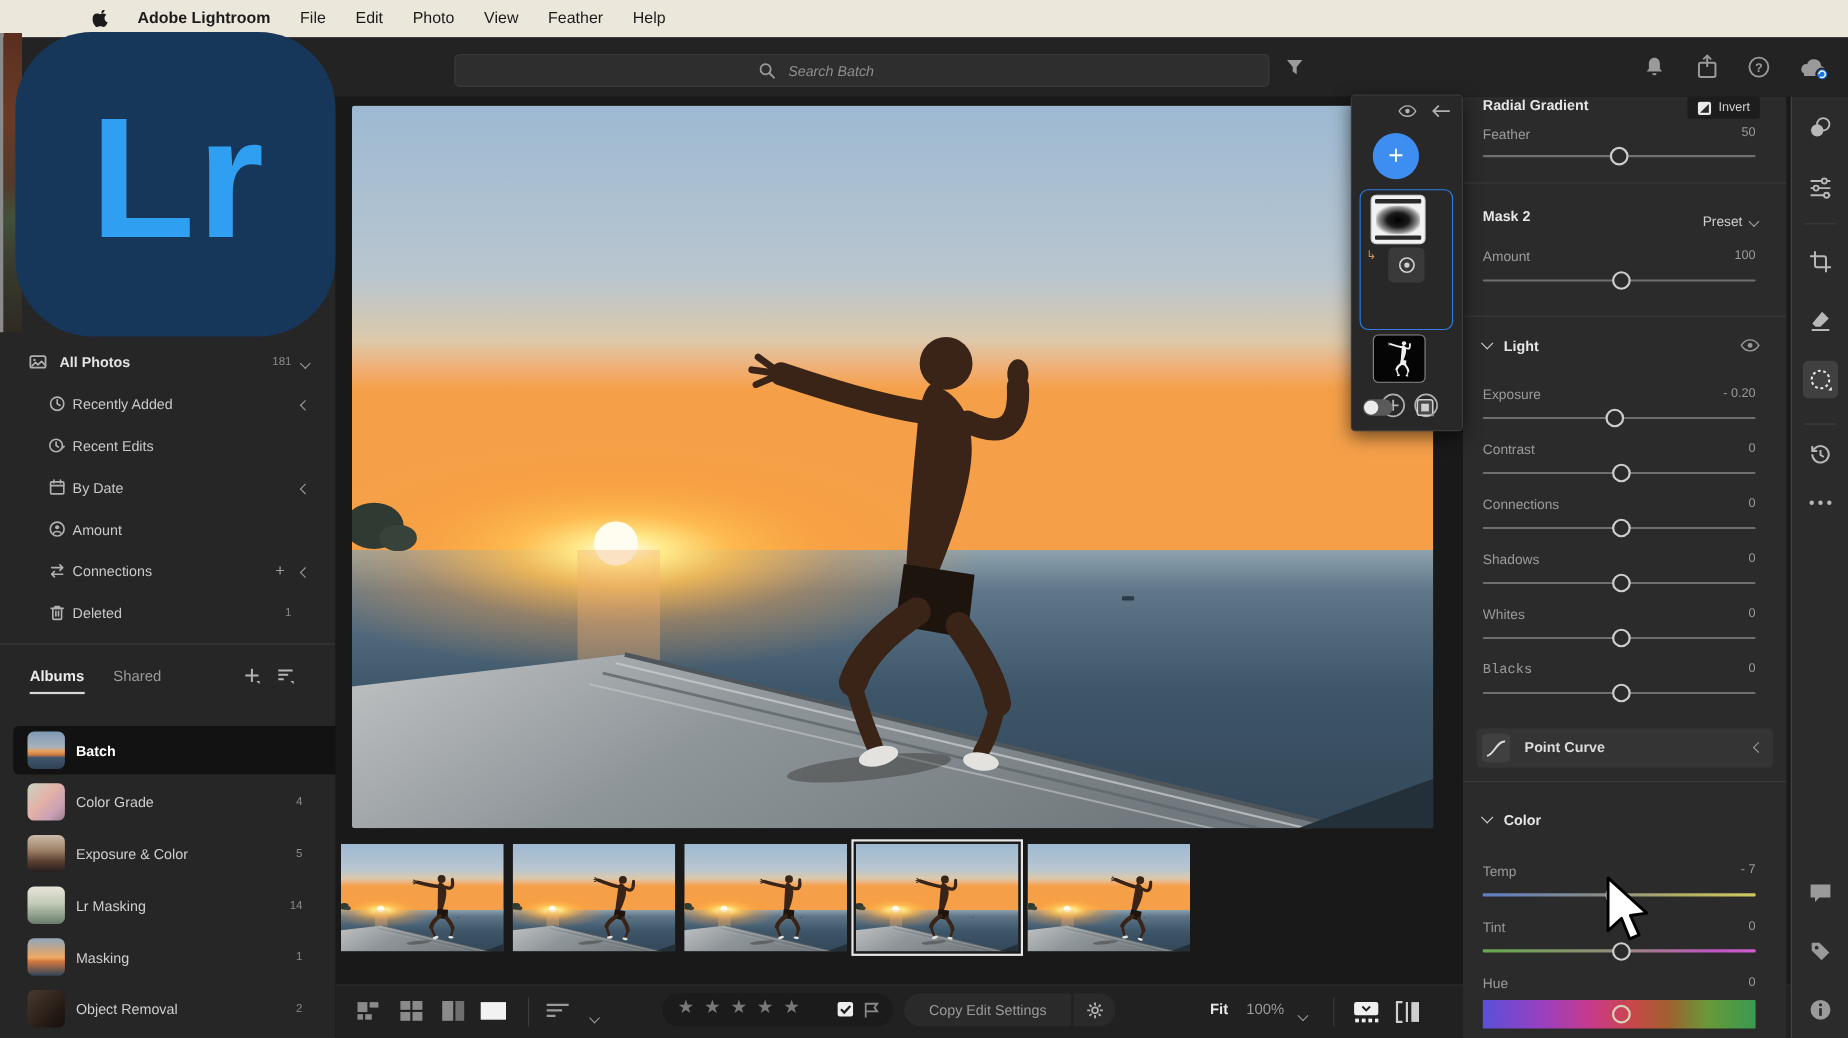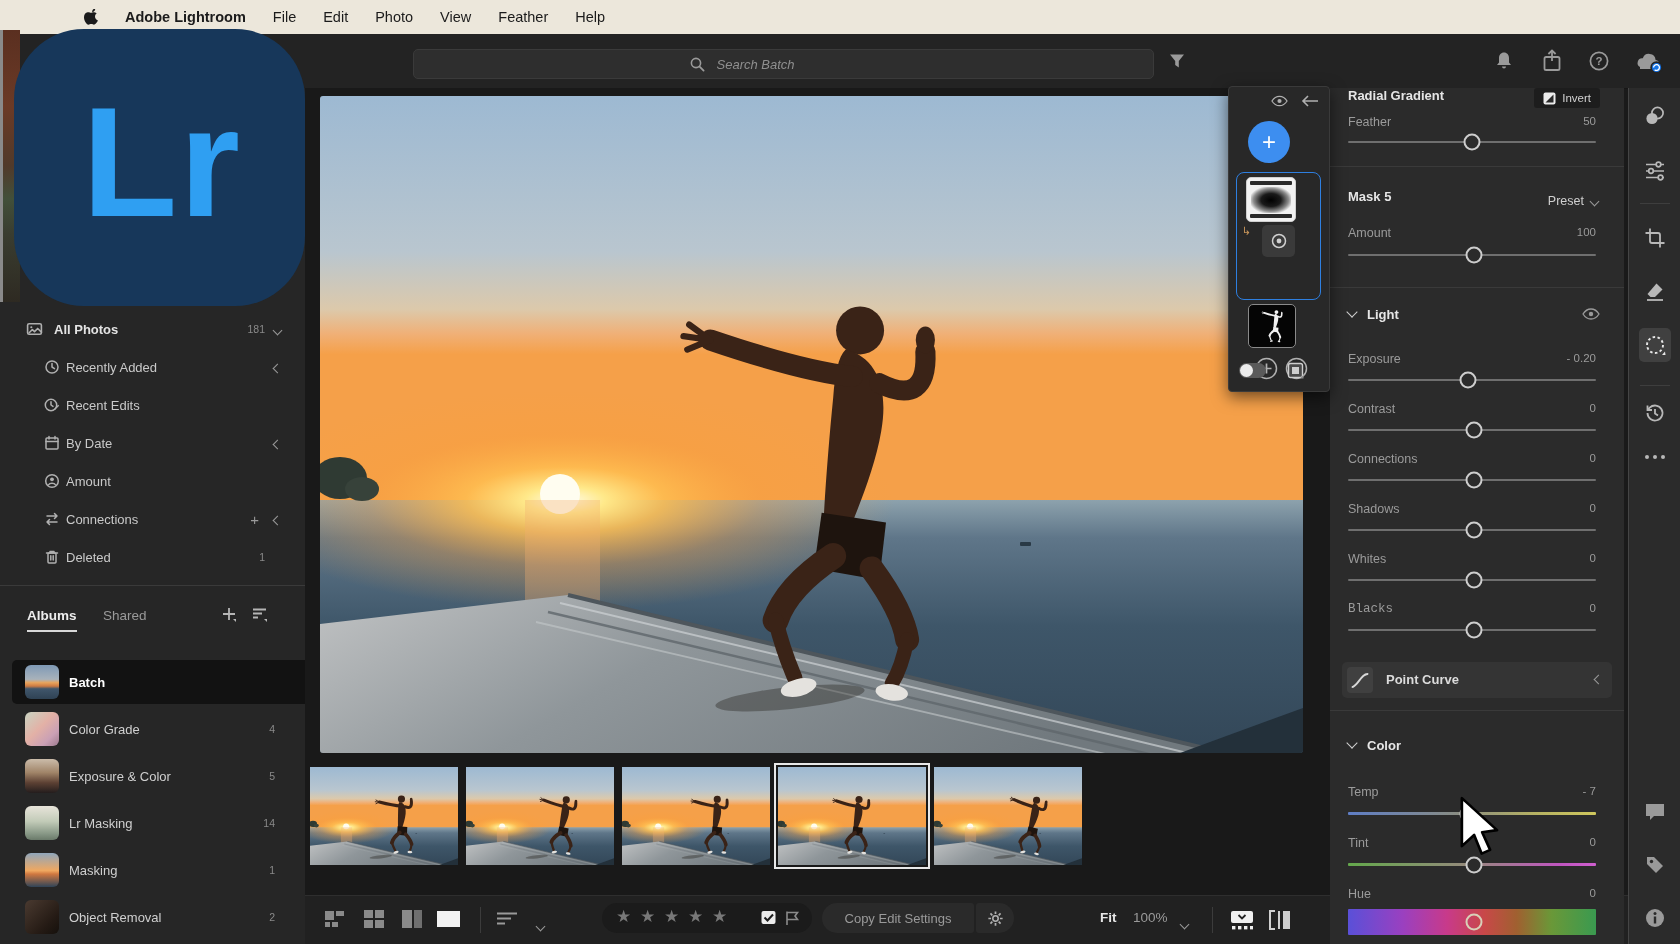--- a/index.html
+++ b/index.html
@@ -771,21 +771,21 @@
         </svg>
       <span>Invert</span>
     </div>
     <div class="ep-label" style="left:18px;top:27px;">Feather</div>
     <div class="ep-val" style="top:27px;">50</div>
     <div class="strack" style="top:53px;">
         <span class="sthumb" id="feather-thumb" style="left: 50%;"></span>
       </div>
     <div class="ep-div" style="top:78px;"></div>
 
-    <div class="ep-title" style="left:18px;top:101px;">Mask 5</div>
+    <div class="ep-title" style="left:18px;top:101px;">Mask 2</div>
     <div id="preset-btn">
       <span>Preset</span>
         <span class="chv down"></span>
     </div>
     <div class="ep-label" style="left:18px;top:138px;">Amount</div>
     <div class="ep-val" style="top:138px;">100</div>
     <div class="strack" style="top:166px;">
         <span class="sthumb" id="amount-thumb" style="left: 51%;"></span>
       </div>
     <div class="ep-div" style="top:199px;"></div>

